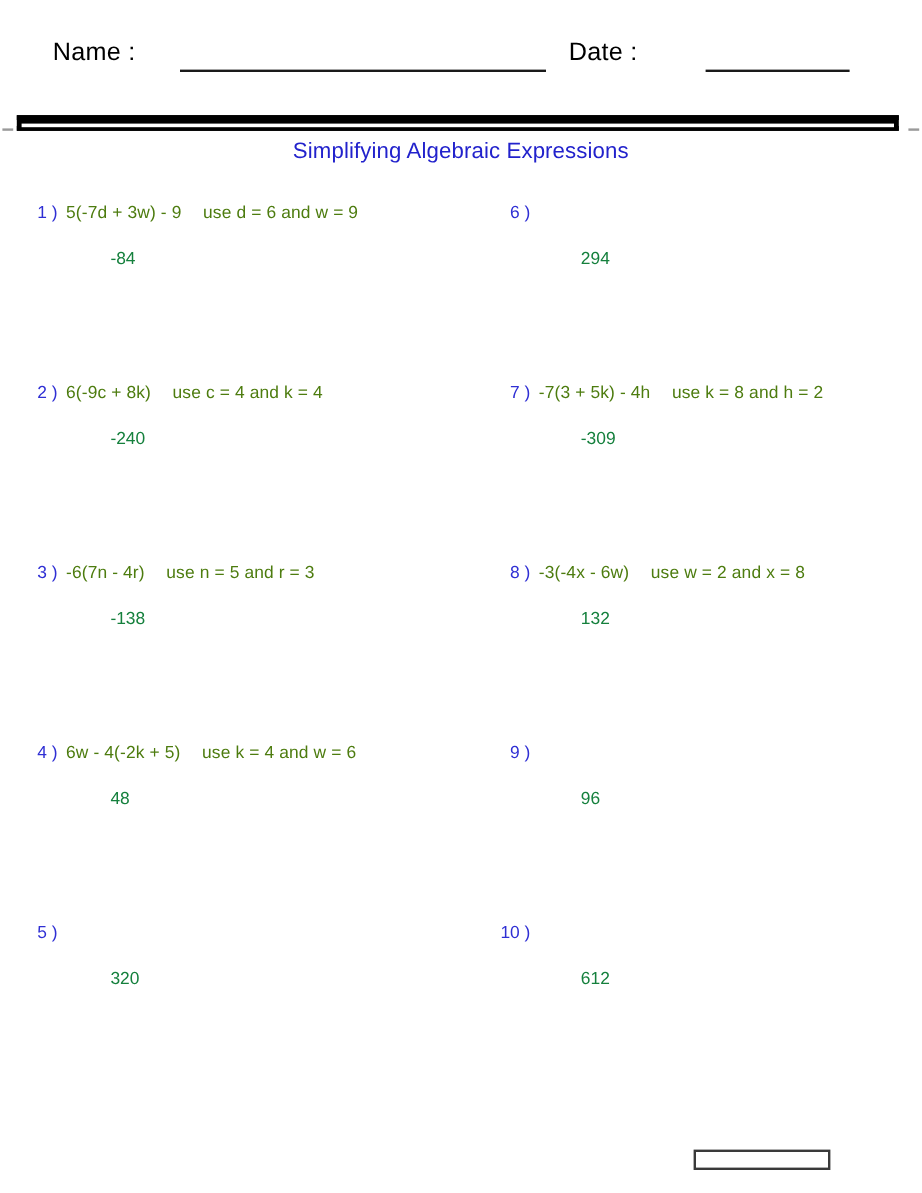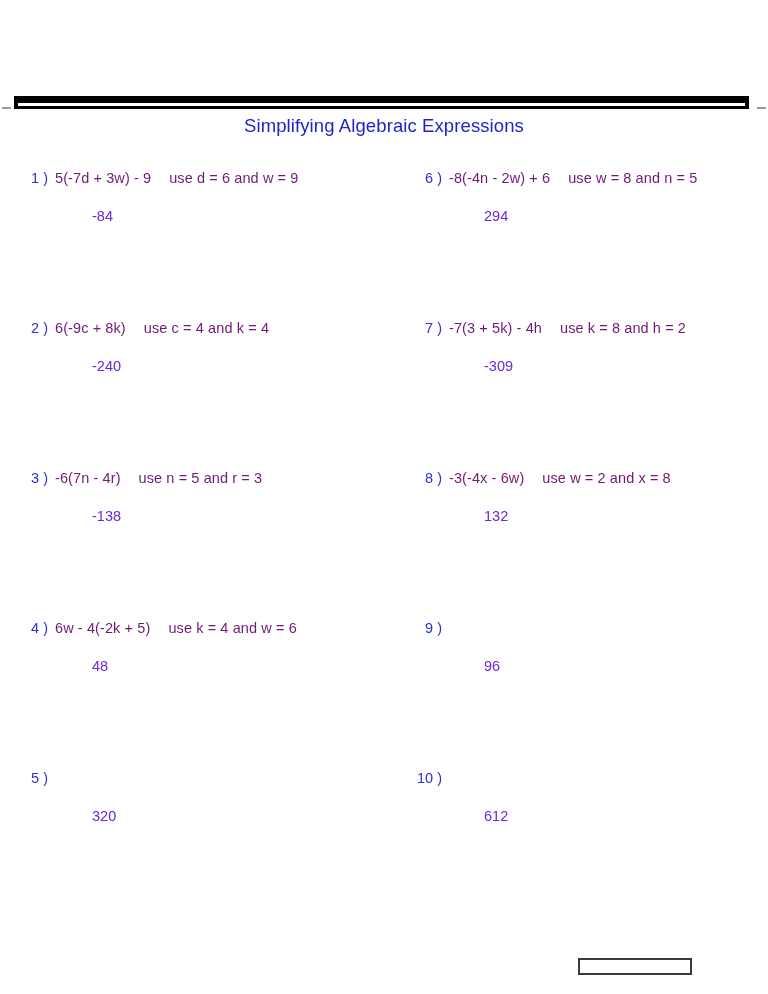--- a/index.html
+++ b/index.html
@@ -130,37 +130,37 @@
     color: #2f2fd4;
     font-size: 14.5px;
     font-weight: 400;
   }
   .col-left .prob-num  { left: 0px;  width: 48px; }
   .col-right .prob-num { left: 10px; width: 48px; }
 
   .prob-text {
     position: absolute;
     font-size: 14.5px;
-    color: #701a75;
+    color: #4d7c0f;
     white-space: nowrap;
   }
   .col-left .prob-text  { left: 55px; }
   .col-right .prob-text { left: 65px; }
 
   .prob-expr { letter-spacing: 0.1px; }
   .prob-use {
     margin-left: 18px;
     letter-spacing: 0.1px;
   }
 
   .prob-answer {
     position: absolute;
     top: 44px;
     font-size: 14.5px;
-    color: #6d28d9;
+    color: #15803d;
     white-space: nowrap;
   }
   .col-left .prob-answer  { left: 92px; }
   .col-right .prob-answer { left: 100px; }
 
   
   .footer-box {
     position: absolute;
     left: 578px;
     top: 958px;
@@ -169,20 +169,27 @@
     border: 2px solid #3a3a3a;
     background: #ffffff;
     box-sizing: border-box;
   }
 </style>
 </head>
 <body>
 
 <div class="page">
 
+  <div class="header-row">
+    <span class="field-label name-label">Name :</span>
+    <span class="field-rule name-rule"></span>
+
+    <span class="field-label date-label">Date :</span>
+    <span class="field-rule date-rule"></span>
+  </div>
 
   <span class="edge-tick left"></span>
   <div class="divider">
     <div class="divider-inner"></div>
   </div>
   <span class="edge-tick right"></span>
 
   <div class="worksheet-title" style="color: rgb(34, 34, 204);">Simplifying Algebraic Expressions</div>
 
   <div class="problems">
@@ -191,21 +198,20 @@
       <div class="prob-cell col-left">
         <div class="prob-line">
           <span class="prob-num" style="color: rgb(47, 47, 212);">1 )</span>
           <span class="prob-text"><span class="prob-expr">5(-7d + 3w) - 9</span><span class="prob-use">use  d = 6 and w = 9</span></span>
         </div>
         <div class="prob-answer">-84</div>
       </div>
       <div class="prob-cell col-right">
         <div class="prob-line">
           <span class="prob-num" style="color: rgb(47, 47, 212);">6 )</span>
-          <span class="prob-text"><span class="prob-expr">-8(-4n - 2w) + 6</span><span class="prob-use">use  w = 8 and n = 5</span></span>
         </div>
         <div class="prob-answer">294</div>
       </div>
     </div>
 
     <div class="prob-row">
       <div class="prob-cell col-left">
         <div class="prob-line">
           <span class="prob-num" style="color: rgb(47, 47, 212);">2 )</span>
           <span class="prob-text"><span class="prob-expr">6(-9c + 8k)</span><span class="prob-use">use  c = 4 and k = 4</span></span>

